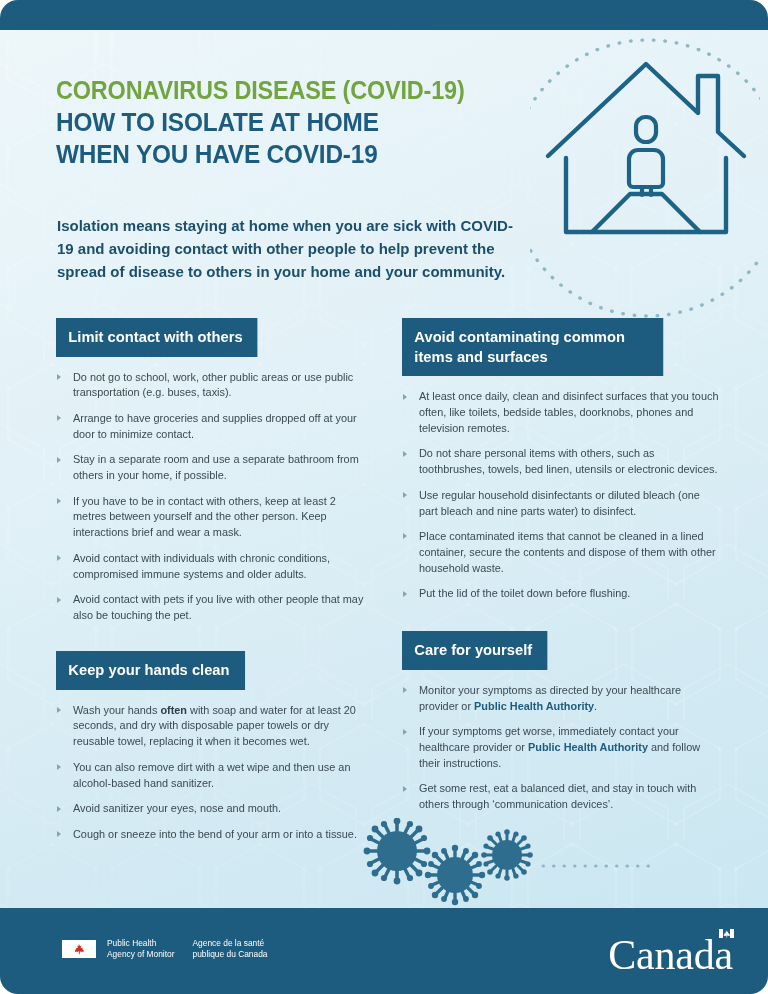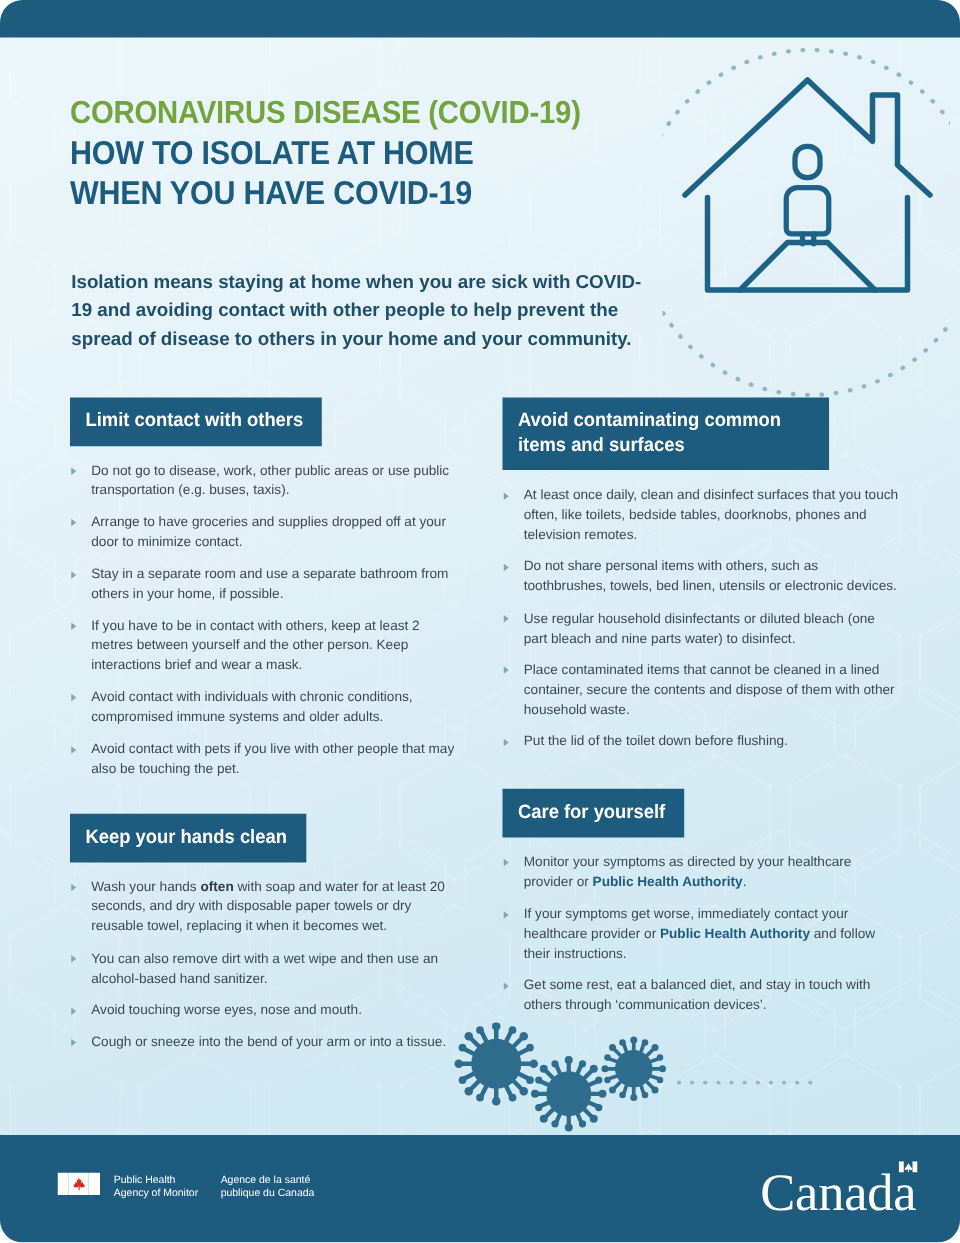--- a/index.html
+++ b/index.html
@@ -102,22 +102,22 @@
   .virus-wrap { position: absolute; left: 355px; top: 818px; width: 300px; height: 90px; z-index: 2; }
 
   
   .footer {
     position: absolute; left: 0; bottom: 0;
     width: 768px; height: 86px;
     background: #1d5c7e;
     z-index: 6;
   }
   .foot-inner {
-    position: absolute; left: 22px; top: 30px;
-    display: flex; align-items: flex-start; gap: 11px; padding-left: 24px;
+    position: absolute; left: 38px; top: 30px;
+    display: flex; align-items: center; gap: 11px; padding-left: 24px;
   }
   .flag-logo { width: 34px; height: 18px; display: block; }
   .agency-txt {
     display: flex; gap: 18px;
     color: #ffffff; font-size: 8.4px; line-height: 1.32; font-weight: 400;
   }
   .agency-txt span { display: block; white-space: nowrap; }
   .wordmark {
     position: absolute; right: 32px; top: 26px;
     color: #ffffff;
@@ -193,35 +193,35 @@
 
     <div class="intro">
       <p>Isolation means staying at home when you are sick with COVID-19 and avoiding contact with other people to help prevent the spread of disease to others in your home and your community.</p>
     </div>
 
     <div class="col-left">
 
       <div>
         <div class="banner">Limit contact with others</div>
         <ul class="bullets">
-          <li>Do not go to disease, work, other public areas or use public transportation (e.g. buses, taxis).</li>
+          <li>Do not go to school, work, other public areas or use public transportation (e.g. buses, taxis).</li>
           <li>Arrange to have groceries and supplies dropped off at your door to minimize contact.</li>
           <li>Stay in a separate room and use a separate bathroom from others in your home, if possible.</li>
           <li>If you have to be in contact with others, keep at least 2 metres between yourself and the other person. Keep interactions brief and wear a mask.</li>
           <li>Avoid contact with individuals with chronic conditions, compromised immune systems and older adults.</li>
           <li>Avoid contact with pets if you live with other people that may also be touching the pet.</li>
         </ul>
       </div>
 
       <div class="sect2-left">
         <div class="banner">Keep your hands clean</div>
         <ul class="bullets">
           <li><span>Wash your hands </span><b>often</b><span> with soap and water for at least 20 seconds, and dry with disposable paper towels or dry reusable towel, replacing it when it becomes wet.</span></li>
           <li>You can also remove dirt with a wet wipe and then use an alcohol-based hand sanitizer.</li>
-          <li>Avoid touching worse eyes, nose and mouth.</li>
+          <li>Avoid sanitizer your eyes, nose and mouth.</li>
           <li>Cough or sneeze into the bend of your arm or into a tissue.</li>
         </ul>
       </div>
     </div>
 
     <div class="col-right">
 
       <div>
         <div class="banner two-line">
           <div>Avoid contaminating common</div>

